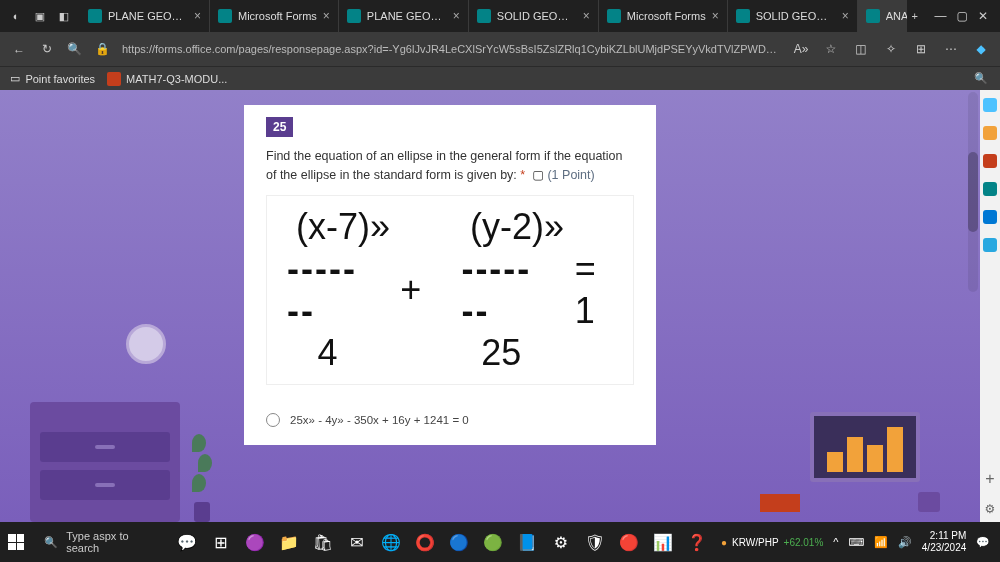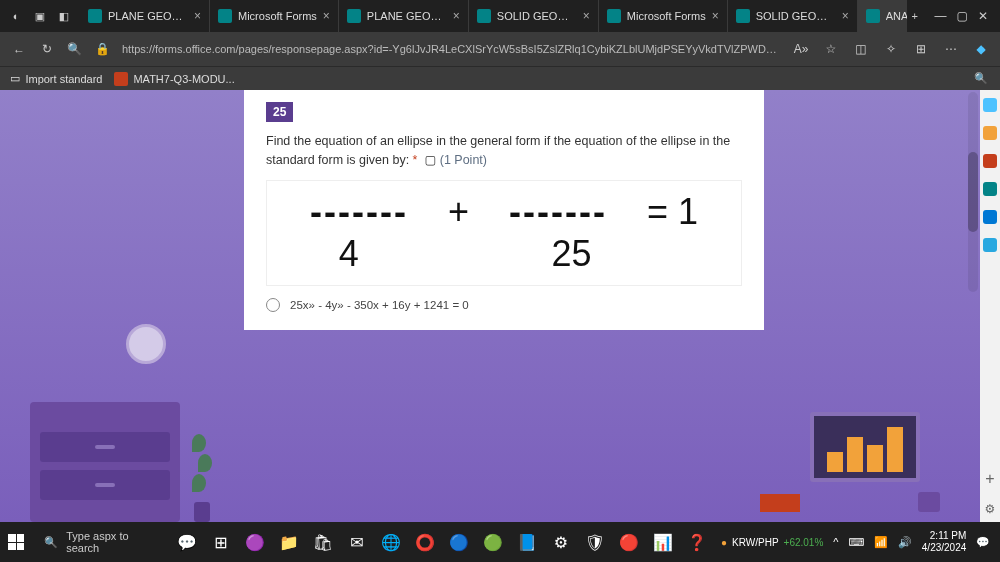--- a/index.html
+++ b/index.html
@@ -30,29 +30,29 @@
 .desk{position:absolute;left:30px;bottom:0;width:150px;height:120px;background:#6b4ba0;border-radius:4px}
 .drawer{position:absolute;left:10px;width:130px;height:30px;background:#5a3d8f;border-radius:3px}
 .drawer::after{content:"";position:absolute;left:55px;top:13px;width:20px;height:4px;background:#8870b8;border-radius:2px}
 .plant{position:absolute;left:190px;bottom:0;width:24px;height:100px}
 .plant::before{content:"";position:absolute;bottom:0;left:4px;width:16px;height:20px;background:#5a3d8f;border-radius:3px}
 .leaf{position:absolute;width:14px;height:18px;background:#4a7a5a;border-radius:50% 50% 50% 0}
 .monitor{position:absolute;right:60px;bottom:40px;width:110px;height:70px;background:#3a2f5a;border:4px solid #8870b8;border-radius:3px;display:flex;align-items:flex-end;justify-content:center;gap:4px;padding:6px}
 .bar{width:16px;background:#f2a23a}
 .mug{position:absolute;right:40px;bottom:10px;width:22px;height:20px;background:#6b4ba0;border-radius:3px}
 .books{position:absolute;right:180px;bottom:10px;width:40px;height:18px;background:#c43e1c}
-.card{position:absolute;left:244px;top:0;width:520px;background:#fff;padding:12px 22px 18px}
+.card{position:absolute;left:244px;top:15px;width:412px;background:#fff;padding:12px 22px 18px}
 .qnum{display:inline-block;background:#5a3d8f;color:#fff;font-size:12px;padding:3px 7px;font-weight:600}
 .qtext{font-size:12.5px;color:#333;margin-top:10px;line-height:1.5}
 .req{color:#c43e1c}
 .pts{color:#5e6e82}
 .eqimg{background:#fff;border:1px solid #eee;margin-top:10px;padding:10px 20px;font-family:"Times New Roman",serif}
 .eqrow{display:flex;align-items:center;justify-content:center;gap:40px;font-size:36px;color:#111;font-weight:500}
 .dash{letter-spacing:2px;font-weight:700}
-.opts{margin-top:12px;display:flex;flex-direction:column;gap:6px}
+.opts{margin-top:28px;display:flex;flex-direction:column;gap:6px}
 .opt{display:flex;align-items:center;gap:10px;font-size:11.5px;color:#444;cursor:pointer}
 .radio{width:14px;height:14px;border:1px solid #888;border-radius:50%;flex:0 0 14px}
 .vscroll{position:absolute;right:22px;top:92px;width:10px;height:200px;background:rgba(0,0,0,.08);border-radius:5px}
 .vthumb{position:absolute;top:60px;width:10px;height:80px;background:rgba(0,0,0,.25);border-radius:5px}
 .taskbar{position:absolute;bottom:0;left:0;right:0;height:40px;background:#1f1f1f;display:flex;align-items:center;color:#fff;font-size:11px}
 .start{width:40px;height:40px;display:flex;align-items:center;justify-content:center;cursor:pointer}
 .wingrid{width:16px;height:16px;display:grid;grid-template:1fr 1fr/1fr 1fr;gap:1px}
 .wingrid span{background:#fff}
 .search{display:flex;align-items:center;gap:8px;padding:0 12px;height:100%;cursor:text;width:160px}
 .tbicons{display:flex;align-items:center;gap:6px;height:100%;padding-left:6px}
@@ -128,21 +128,21 @@
     <span class="addr-icon">✧</span>
     <span class="addr-icon">⊞</span>
     <span class="addr-icon">⋯</span>
     <span class="addr-icon" style="color:#4cc2ff">◆</span>
   </div>
 </div>
 
 <div class="favbar">
   <div class="favitem">
     <span>▭</span>
-    <span>Import standard</span>
+    <span>Point favorites</span>
   </div>
   <div class="favitem">
     <span class="fav-ico"></span>
     <span>MATH7-Q3-MODU...</span>
   </div>
   <span style="margin-left:auto" class="addr-icon">🔍</span>
 </div>
 
 <div class="content">
   <div class="scene">
@@ -168,20 +168,26 @@
 
   <div class="card">
     <span class="qnum">25</span>
     <p class="qtext">
       <span>Find the equation of an ellipse in the general form if the equation of the ellipse in the standard form is given by:</span>
       <span class="req">*</span>
       &nbsp;<span>▢</span>
       <span class="pts">(1 Point)</span>
     </p>
     <div class="eqimg">
+      <div class="eqrow">
+        <div>(x-7)»</div>
+        <div></div>
+        <div>(y-2)»</div>
+        <div></div>
+      </div>
       <div class="eqrow">
         <span class="dash">-------</span>
         <span>+</span>
         <span class="dash">-------</span>
         <span>= 1</span>
       </div>
       <div class="eqrow">
         <div style="width:130px;text-align:center">4</div>
         <div style="width:20px"></div>
         <div style="width:130px;text-align:center">25</div>

